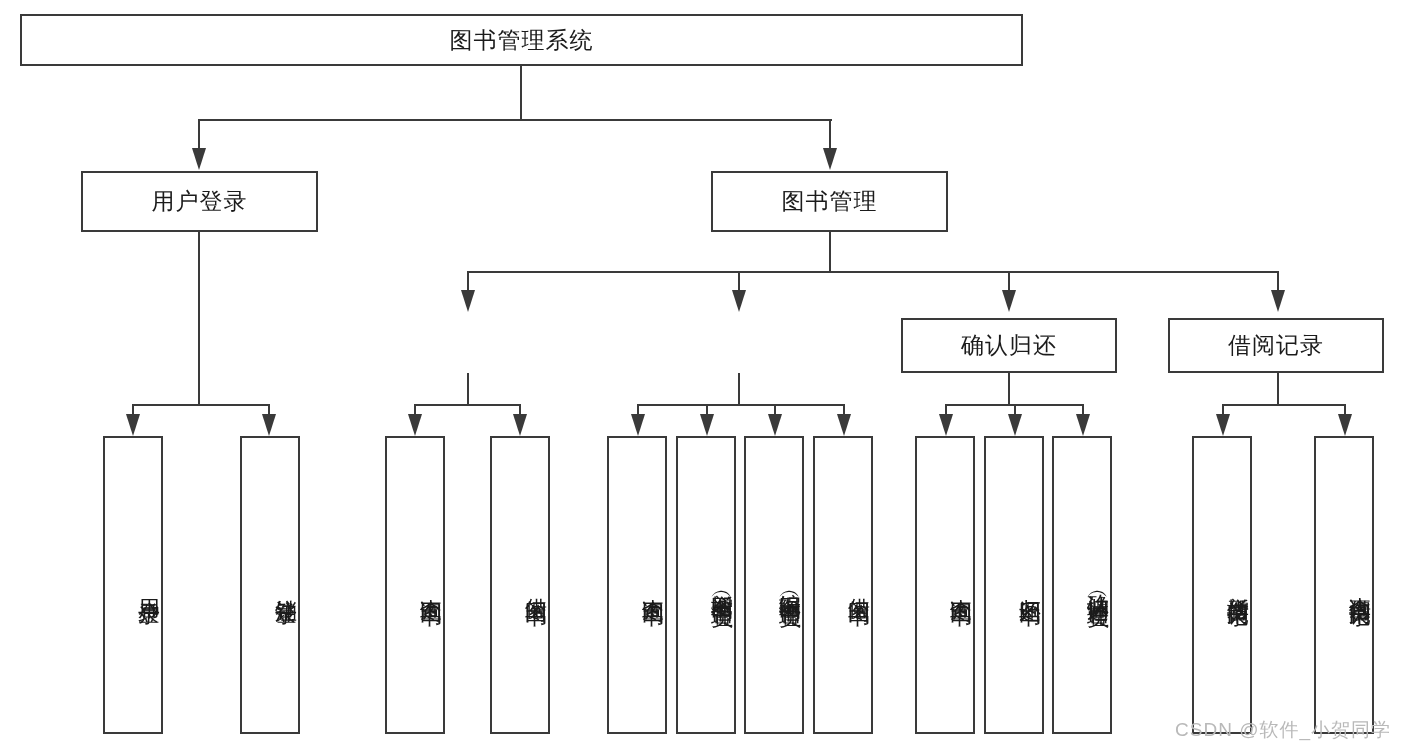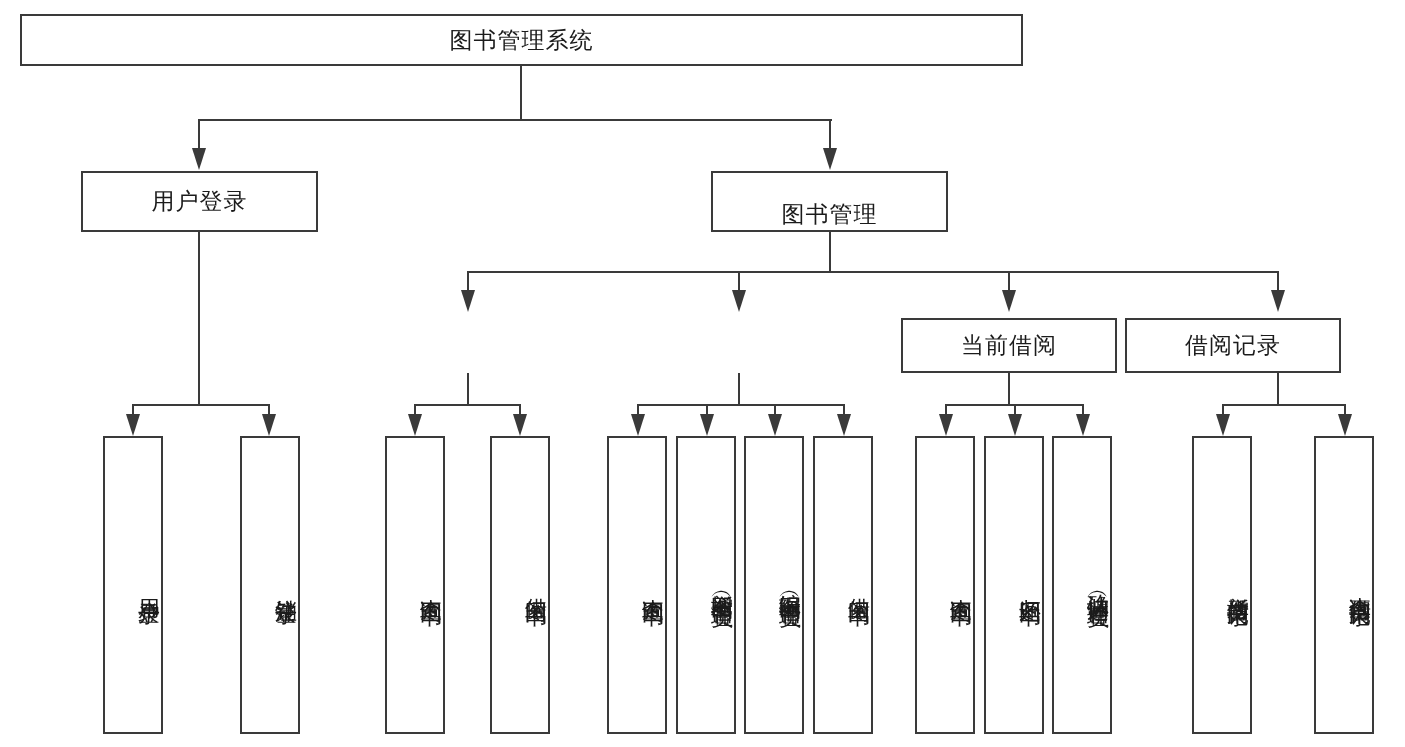--- a/index.html
+++ b/index.html
@@ -80,21 +80,21 @@
   <div class="edge hline" style="left:198px;top:119px;width:634px;height:2.4px;"></div>
 
   <div class="edge vline" style="left:198px;top:119px;width:2.4px;height:30px;"></div>
   <div class="arrowhead" style="left:192px;top:148px;"></div>
   <div class="edge vline" style="left:829px;top:119px;width:2.4px;height:30px;"></div>
   <div class="arrowhead" style="left:823px;top:148px;"></div>
 
   <div class="node h" style="left:81px;top:171px;width:237px;height:61px;">
     <span>用户登录</span>
   </div>
-  <div class="node h" style="left:711px;top:171px;width:237px;height:61px;align-items:flex-end;">
+  <div class="node h" style="left:711px;top:171px;width:237px;height:61px;">
     <span>图书管理</span>
   </div>
 
   <div class="edge vline" style="left:198px;top:232px;width:2.4px;height:173px;"></div>
   <div class="edge hline" style="left:132px;top:404px;width:138px;height:2.4px;"></div>
   <div class="edge vline" style="left:132px;top:404px;width:2.4px;height:12px;"></div>
   <div class="arrowhead" style="left:126px;top:414px;"></div>
   <div class="edge vline" style="left:268px;top:404px;width:2.4px;height:12px;"></div>
   <div class="arrowhead" style="left:262px;top:414px;"></div>
 
@@ -103,23 +103,23 @@
   <div class="edge vline" style="left:467px;top:271px;width:2.4px;height:20px;"></div>
   <div class="arrowhead" style="left:461px;top:290px;"></div>
   <div class="edge vline" style="left:738px;top:271px;width:2.4px;height:20px;"></div>
   <div class="arrowhead" style="left:732px;top:290px;"></div>
   <div class="edge vline" style="left:1008px;top:271px;width:2.4px;height:20px;"></div>
   <div class="arrowhead" style="left:1002px;top:290px;"></div>
   <div class="edge vline" style="left:1277px;top:271px;width:2.4px;height:20px;"></div>
   <div class="arrowhead" style="left:1271px;top:290px;"></div>
 
   <div class="node h" style="left:901px;top:318px;width:216px;height:55px;">
-    <span>当前借阅</span>
-  </div>
-  <div class="node h" style="left:1125px;top:318px;width:216px;height:55px;">
+    <span>确认归还</span>
+  </div>
+  <div class="node h" style="left:1168px;top:318px;width:216px;height:55px;">
     <span>借阅记录</span>
   </div>
 
   <div class="edge vline" style="left:467px;top:373px;width:2.4px;height:32px;"></div>
   <div class="edge hline" style="left:414px;top:404px;width:107px;height:2.4px;"></div>
   <div class="edge vline" style="left:414px;top:404px;width:2.4px;height:12px;"></div>
   <div class="arrowhead" style="left:408px;top:414px;"></div>
   <div class="edge vline" style="left:519px;top:404px;width:2.4px;height:12px;"></div>
   <div class="arrowhead" style="left:513px;top:414px;"></div>
 
@@ -187,14 +187,15 @@
     <span>确认归还（管理员）</span>
   </div>
 
   <div class="node v" style="left:1192px;top:436px;width:60px;height:298px;">
     <span>新增借阅记录</span>
   </div>
   <div class="node v" style="left:1314px;top:436px;width:60px;height:298px;">
     <span>查询借阅记录</span>
   </div>
 
+  <div id="watermark">CSDN @软件_小贺同学</div>
 
 </div>
 
 </body></html>

